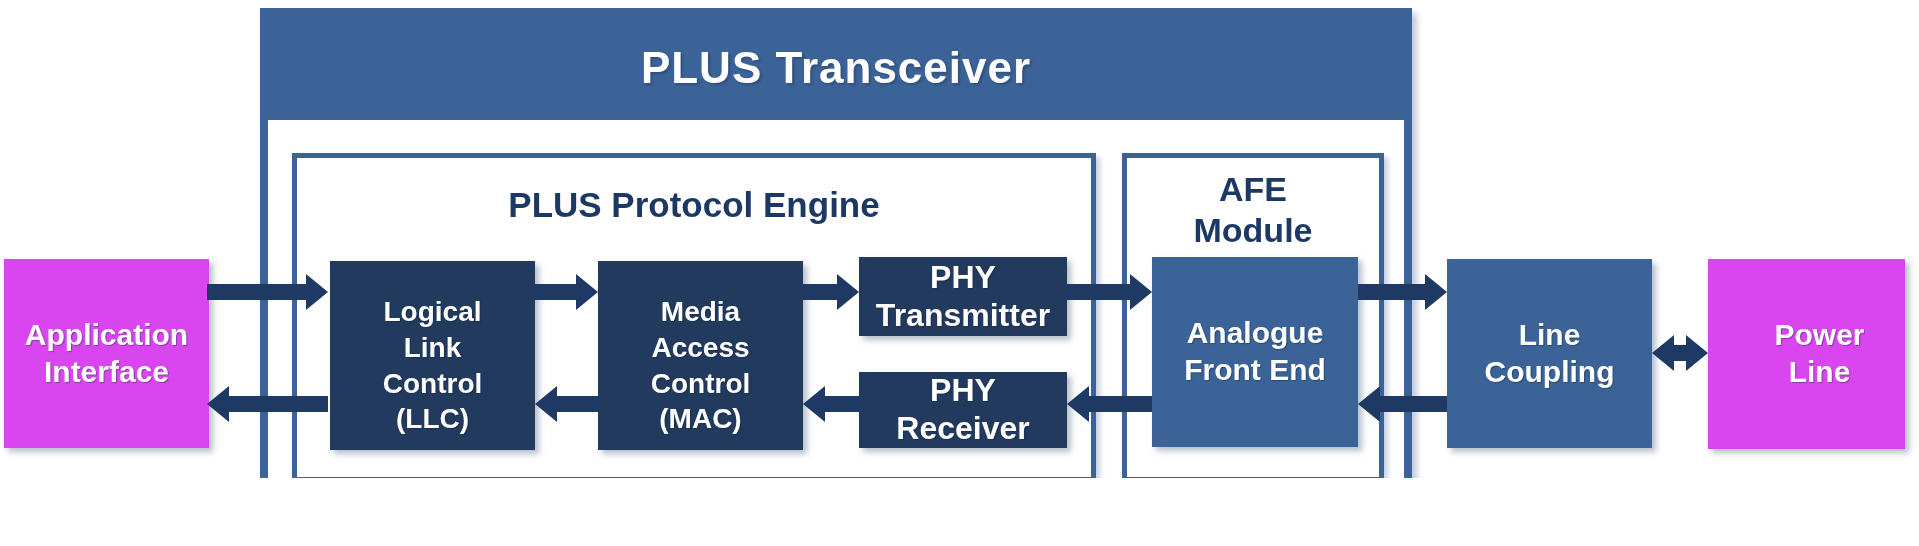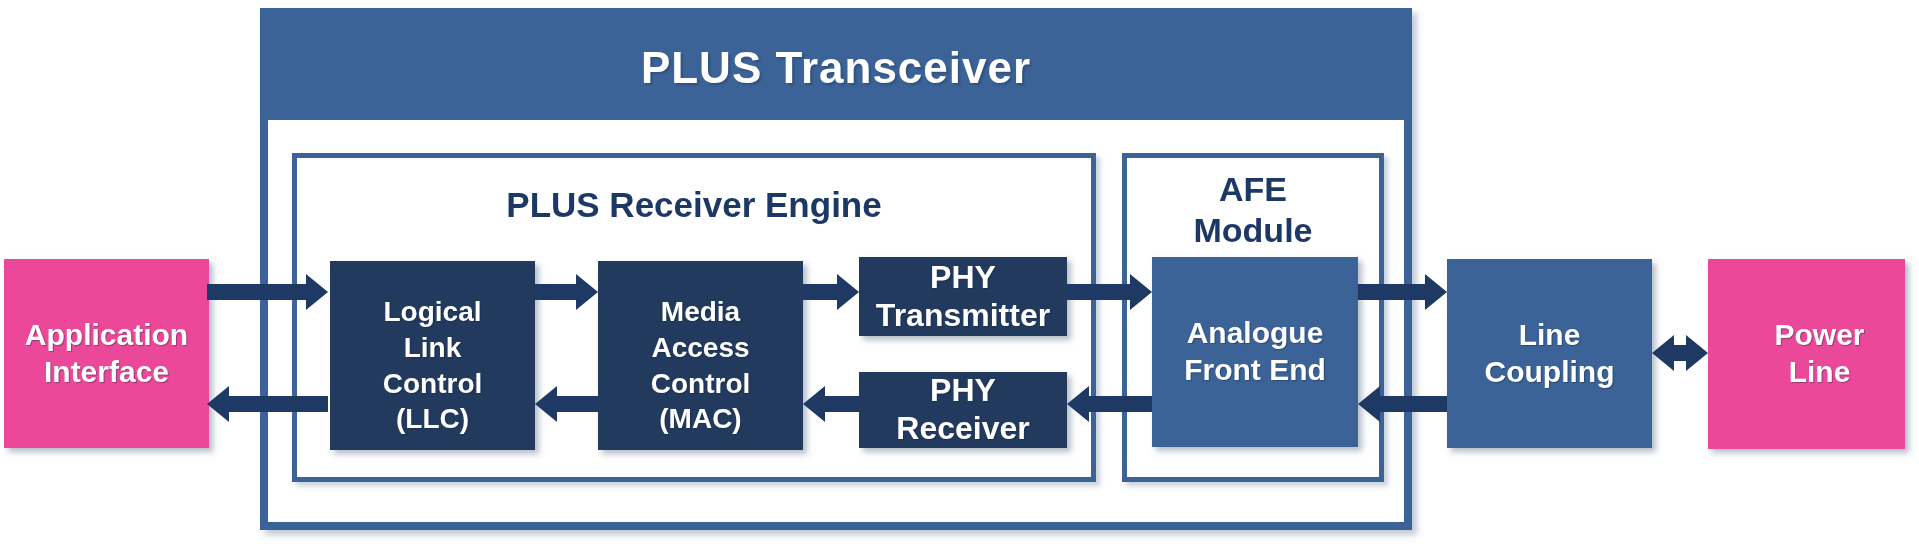--- a/index.html
+++ b/index.html
@@ -4,21 +4,21 @@
 <style>
   * { margin: 0; padding: 0; box-sizing: border-box; }
   html, body { background: #ffffff; }
   body {
     font-family: "Liberation Sans", "DejaVu Sans", sans-serif;
     font-weight: 700;
   }
   .canvas {
     position: relative;
     width: 1919px;
-    height: 546px;
+    height: 478px;
     background: #ffffff;
     overflow: hidden;
   }
 
   
   .container {
     position: absolute;
     background: #ffffff;
     z-index: 1;
   }
@@ -66,21 +66,21 @@
     box-shadow: 4px 4px 6px rgba(110,125,150,0.50);
   }
   .block .label {
     white-space: pre-line;
     font-size: 30px;
     line-height: 1.22;
     text-shadow: 1px 1px 1px rgba(20,35,60,0.4);
   }
   .navy { background: #223a5e; }
   .medblue { background: #3b6397; }
-  .gray { background: #ec4899; }
+  .gray { background: #d946ef; }
 
   .app-interface { left: 4px;   top: 259px; width: 205px; height: 189px; }
   .llc           { left: 330px; top: 261px; width: 205px; height: 189px; }
   .mac           { left: 598px; top: 261px; width: 205px; height: 189px; }
   .llc .label, .mac .label { font-size: 28px; line-height: 1.28; margin-top: 20px; }
   .phy-tx        { left: 859px; top: 257px; width: 208px; height: 79px; }
   .phy-rx        { left: 859px; top: 372px; width: 208px; height: 76px; }
   .phy-tx .label, .phy-rx .label { font-size: 32px; line-height: 1.18; }
   .afe-box       { left: 1152px; top: 257px; width: 206px; height: 190px; }
   .line-coupling { left: 1447px; top: 259px; width: 205px; height: 189px; }
@@ -115,21 +115,21 @@
 
 <div class="canvas">
 
   <div class="container outer-container">
     <div class="outer-header">
       <span class="title-text">PLUS Transceiver</span>
     </div>
   </div>
 
   <div class="container inner-container protocol-engine">
-    <div class="container-title">PLUS Receiver Engine</div>
+    <div class="container-title">PLUS Protocol Engine</div>
   </div>
 
   <div class="container inner-container afe-module">
     <div class="container-title">AFE
 Module</div>
   </div>
 
   <div class="block gray app-interface">
     <span class="label">Application
 Interface</span>

